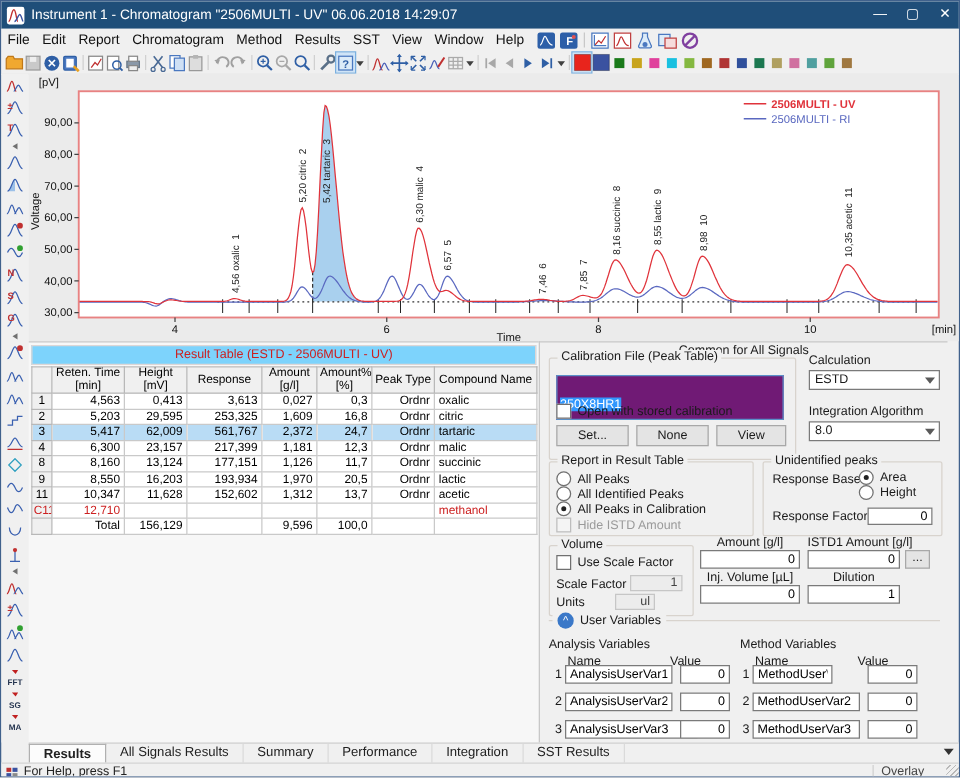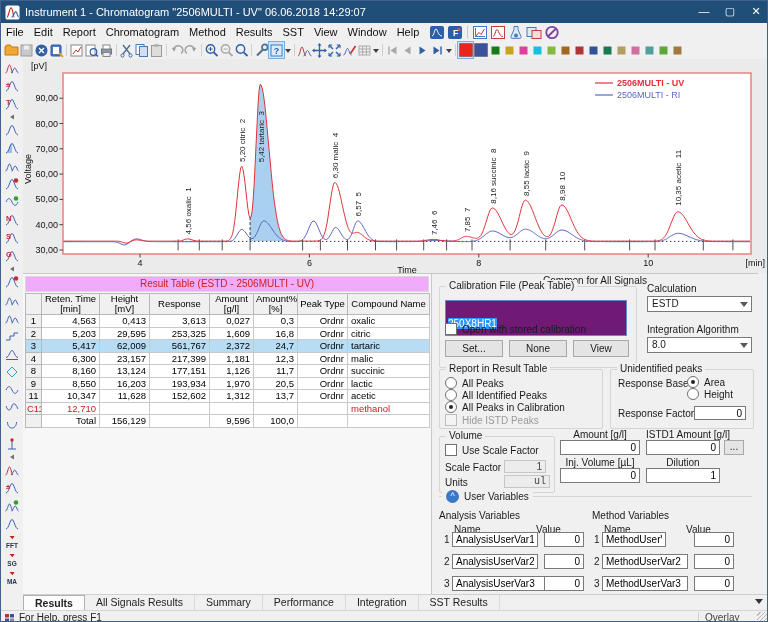--- a/index.html
+++ b/index.html
@@ -30,21 +30,21 @@
   .lefttools{position:absolute;left:0;top:58px;width:22px;height:535px;background:#f0f0f0;
     display:flex;flex-direction:column;align-items:center}
   .lt{width:18px;height:18px;flex:none;display:flex;flex-direction:column;align-items:center;justify-content:center}
   .lt.sep{height:8px}
   
   .chartpanel{position:absolute;left:22px;top:58px;width:746px;height:214px;background:#ebebeb}
   .chartpanel svg{position:absolute;left:0;top:0}
   
   .blpanel{position:absolute;left:22px;top:272px;width:408px;height:321px;background:#f7f7f7;border-top:1px solid #c8c8c8}
   .rt-title{margin:2px 2px 0 2px;height:14px;line-height:14px;text-align:center;color:#cc2020;
-    font-size:10px;background:#f0abfc;border:1px solid #dcd6d6}
+    font-size:10px;background:#7dd3fc;border:1px solid #dcd6d6}
   table.rt{border-collapse:collapse;margin:1px 2px;width:404px;font-size:9.5px;background:#fff;table-layout:fixed}
   table.rt th{background:#f0f0f0;border:1px solid #b8b8b8;font-weight:normal;padding:0 2px;line-height:10px}
   table.rt td{border:1px solid #c9c9c9;padding:0 3px;height:11.5px;line-height:11.5px;white-space:nowrap;overflow:hidden}
   table.rt td.idx{background:#f0f0f0;text-align:center;border-color:#b8b8b8;padding:0 1px}
   table.rt tr.sel td{background:#b9dcf5}
   table.rt tr.flag td.idx, table.rt tr.flag td{color:#cc2020}
   table.rt tr.flag td{color:#cc2020}
   .num{text-align:right}.ctr{text-align:right}.lft{text-align:left}
   
   .rpanel{position:absolute;left:430px;top:272px;width:326px;height:321px;background:#f0f0f0;
@@ -861,21 +861,21 @@
           <span class="rad "></span>
           <span>All Identified Peaks</span>
         </div>
         <div class="radrow">
           <span class="rad on"></span>
           <span>All Peaks in Calibration</span>
         </div>
       </div>
     <div class="ckrow dis" style="left:13px;top:140px" id="ck-hideistd">
         <span class="ckbox"></span>
-        <span class="cklbl">Hide ISTD Peaks</span>
+        <span class="cklbl">Hide ISTD Amount</span>
       </div>
 
     <div class="gbox" style="left:178px;top:95px;width:142px;height:58px">
       <span class="leg">Unidentified peaks</span>
     </div>
     <div class="lbl" style="left:186px;top:104px">Response Base:</div>
     <div style="position:absolute;left:255px;top:102px" id="rg-respbase">
         <div class="radrow">
           <span class="rad on"></span>
           <span>Area</span>
@@ -891,21 +891,21 @@
     <div class="gbox" style="left:7px;top:162px;width:114px;height:55px">
       <span class="leg">Volume</span>
     </div>
     <div class="ckrow" style="left:13px;top:170px" id="ck-usescale">
         <span class="ckbox"></span>
         <span class="cklbl">Use Scale Factor</span>
       </div>
     <div class="lbl" style="left:13px;top:188px">Scale Factor</div>
     <input class="inp dis" style="left: 72px; top: 186px; width: 42px; height: 13px;" readonly="" value="1">
     <div class="lbl" style="left:13px;top:203px">Units</div>
-    <input class="inp dis" style="left: 72px; top: 201px; width: 46px; height: 13px; font-family: Liberation Mono, monospace;" readonly="" value="ul">
+    <input class="inp dis" style="left: 60px; top: 201px; width: 32px; height: 13px;" readonly="" value="ul">
 
     <div class="lbl" style="left:128px;top:155px;width:80px;text-align:center">Amount [g/l]</div>
     <input class="inp" style="left: 128px; top: 166px; width: 80px; height: 15px;" readonly="" value="0">
     <div class="lbl" style="left:214px;top:155px;width:76px;text-align:center">ISTD1 Amount [g/l]</div>
     <input class="inp" style="left: 214px; top: 166px; width: 74px; height: 15px;" readonly="" value="0">
     <div class="btn" style="left:292px;top:166px;width:20px;height:15px;line-height:12px">...</div>
     <div class="lbl" style="left:128px;top:183px;width:80px;text-align:center">Inj. Volume [µL]</div>
     <input class="inp" style="left: 128px; top: 194px; width: 80px; height: 15px;" readonly="" value="0">
     <div class="lbl" style="left:214px;top:183px;width:74px;text-align:center">Dilution</div>
     <input class="inp" style="left: 214px; top: 194px; width: 74px; height: 15px;" readonly="" value="1">

